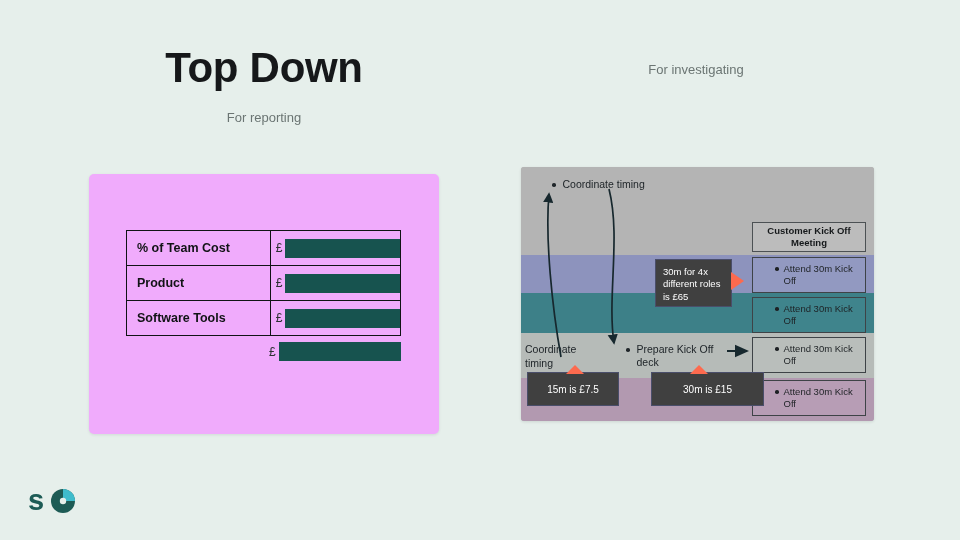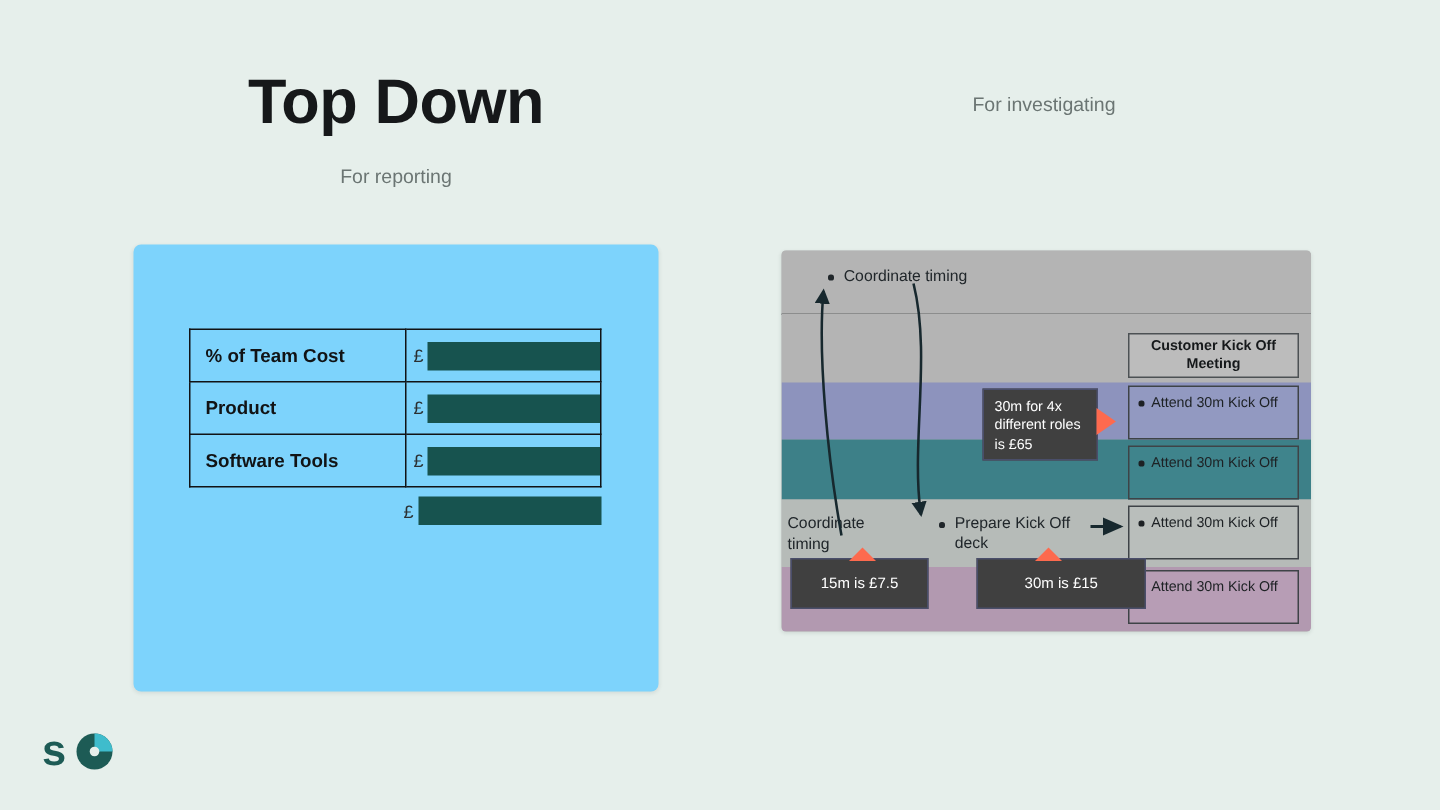--- a/index.html
+++ b/index.html
@@ -35,24 +35,24 @@
     font-size: 13px;
     color: #6b7573;
     margin: 18px 0 0 0;
     line-height: 1.2;
   }
 
   
   .card {
     position: absolute;
     left: 89px;
-    top: 163px;
+    top: 174px;
     width: 350px;
-    height: 298px;
-    background: #7dd3fc;
+    height: 260px;
+    background: #f0abfc;
     border-radius: 5px;
     box-shadow: 0 1px 3px rgba(20,40,35,0.10);
   }
 
   .cost-table {
     position: absolute;
     left: 37px;
     top: 56px;
     width: 275px;
     border-collapse: collapse;
@@ -147,21 +147,21 @@
   
   .task {
     position: absolute;
     right: 8px;
     width: 114px;
     height: 36px;
     border: 1.3px solid #3e4347;
     box-sizing: border-box;
     display: flex;
     align-items: flex-start;
-    padding: 5px 6px 0 6px;
+    padding: 5px 6px 0 22px;
     font-size: 9.5px;
     color: #1d2124;
     line-height: 1.25;
   }
   .task .dot {
     width: 3.5px; height: 3.5px;
     background: #1d2124;
     border-radius: 50%;
     margin: 4px 5px 0 0;
     flex: 0 0 auto;

